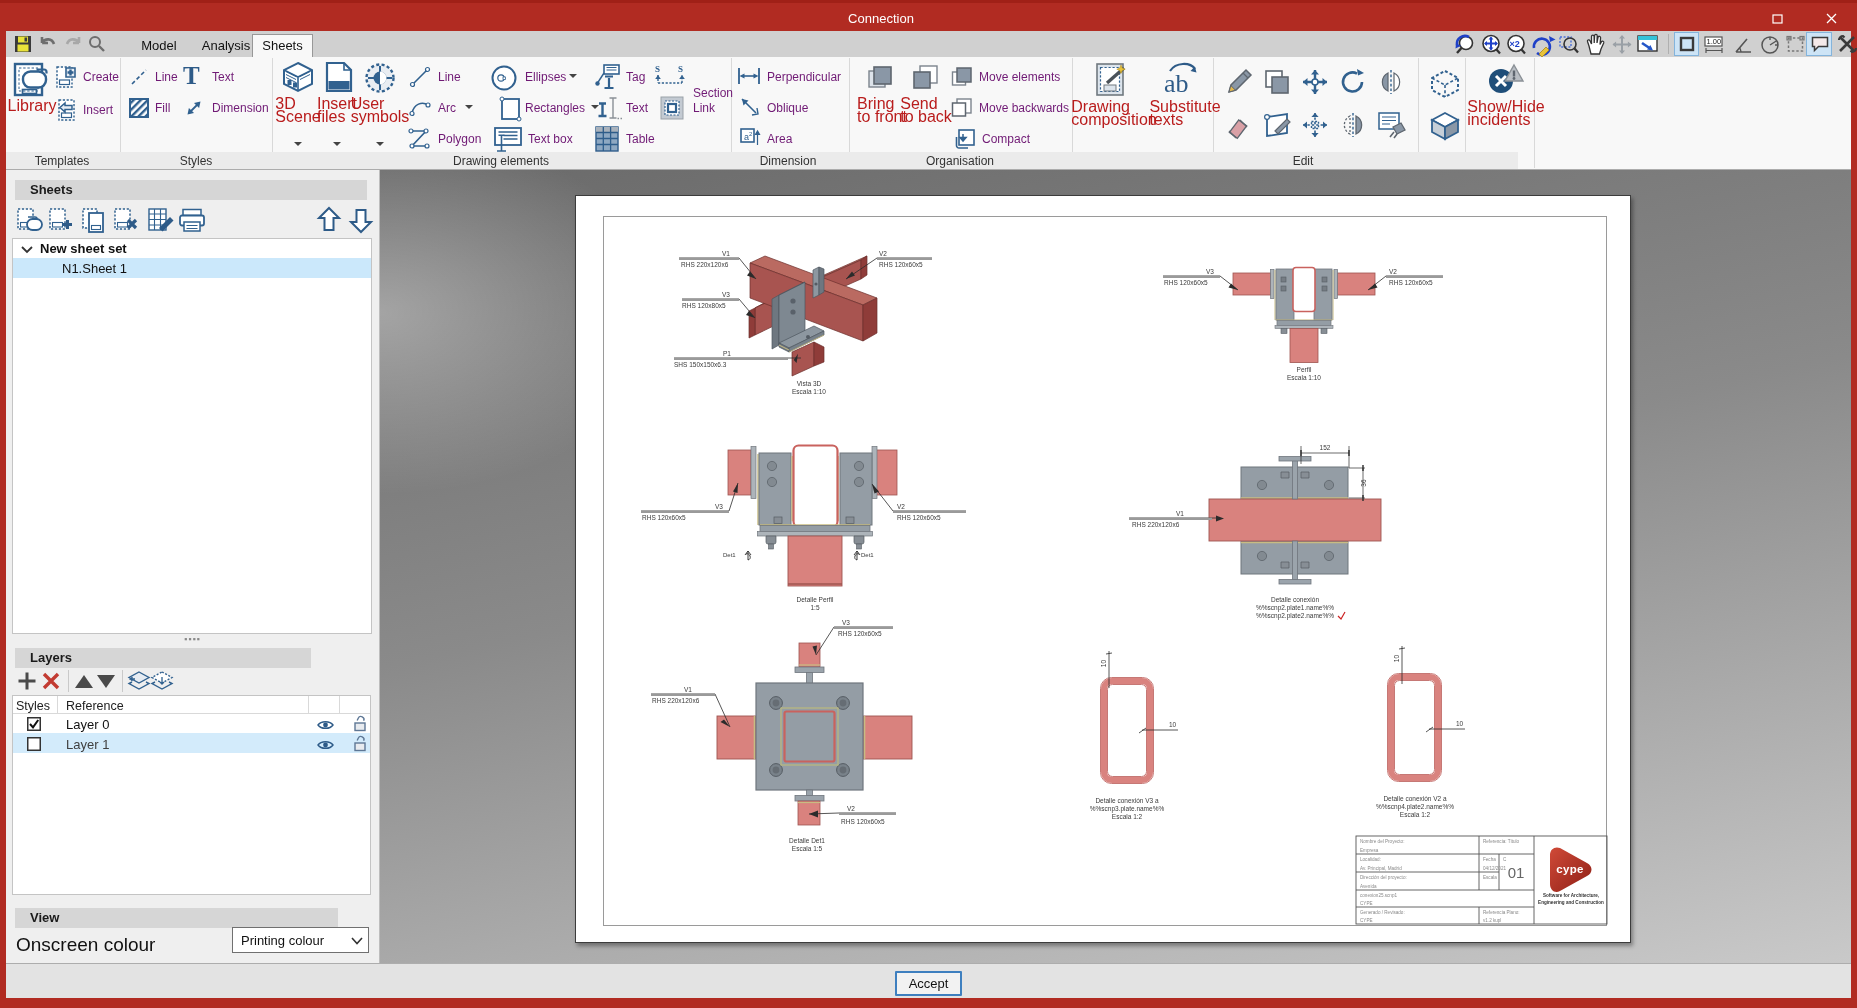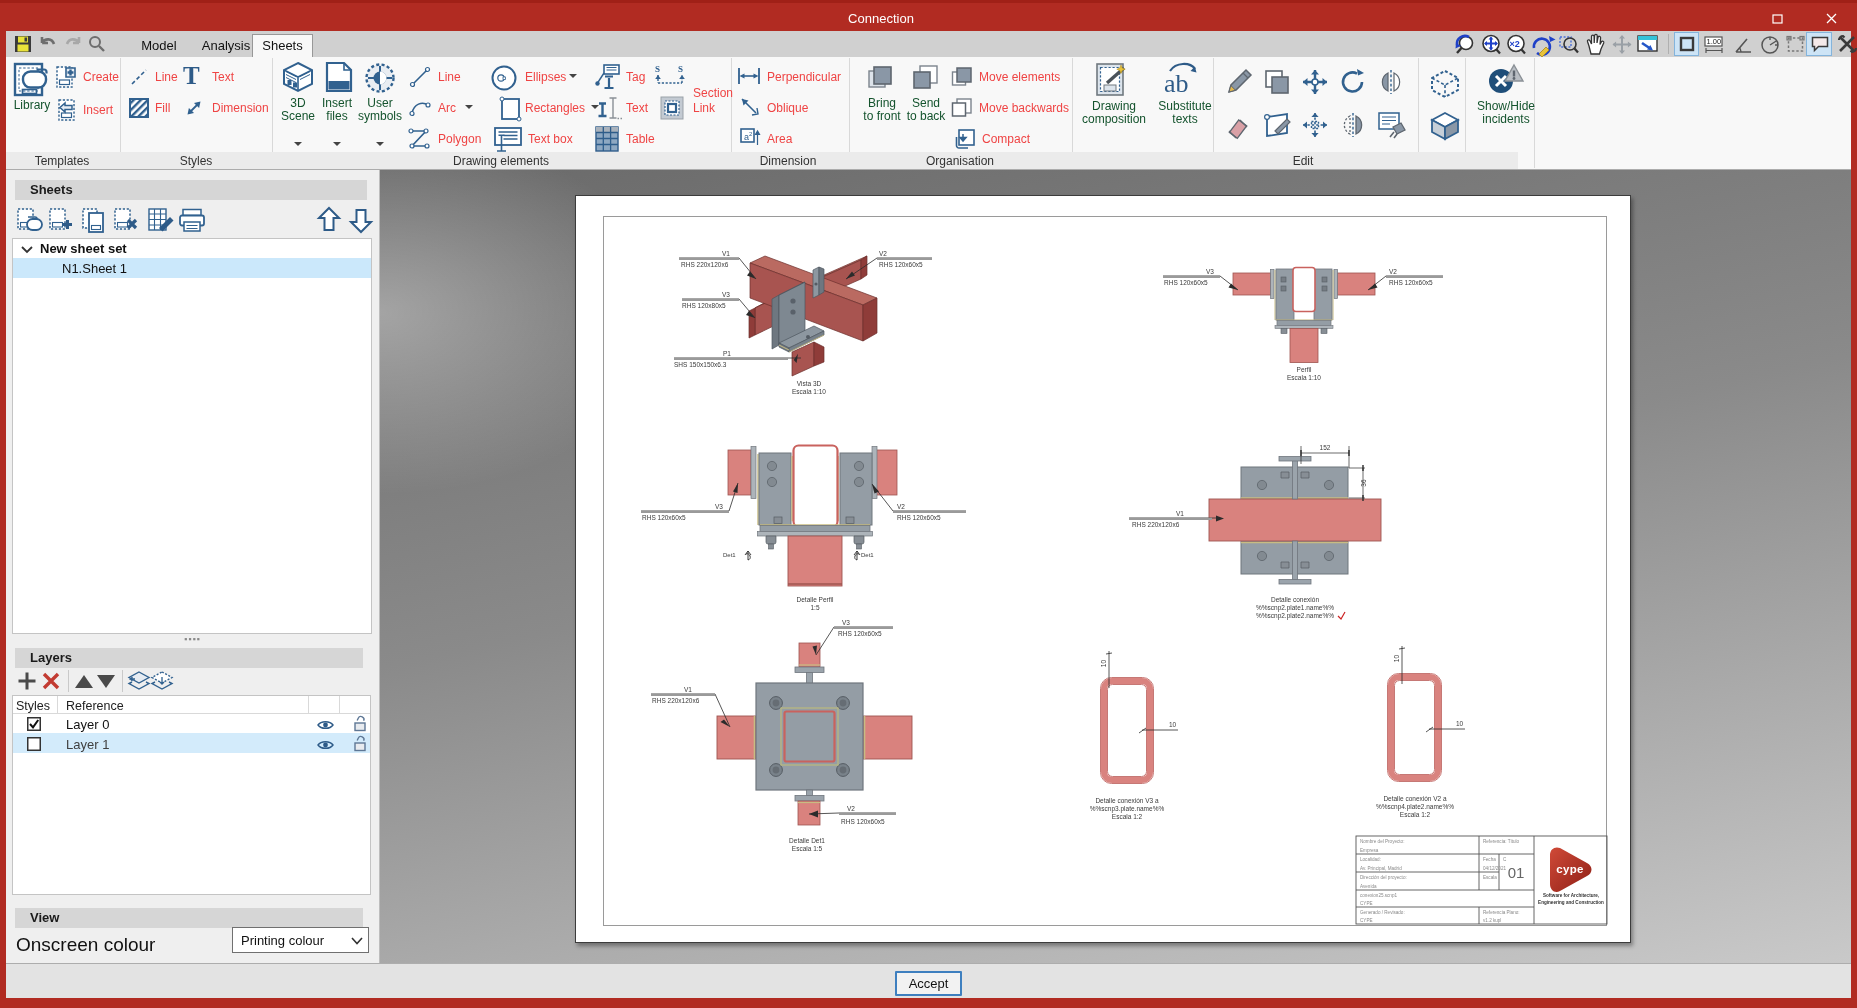--- a/index.html
+++ b/index.html
@@ -10,22 +10,22 @@
 #bL{left:0;top:31px;width:6px;height:977px;background:#B12B22}
 #bR{left:1851px;top:31px;width:6px;height:977px;background:#B12B22}
 #bB{left:0;top:998px;width:1857px;height:10px;background:#B12B22}
 #tabrow{left:6px;top:31px;width:1845px;height:26px;background:#D0D0D0}
 #ribbon{left:6px;top:57px;width:1845px;height:113px;background:#F8F8F8;border-bottom:1px solid #ACACAC}
 #glabels{left:6px;top:152px;width:1512px;height:17px;background:#EBEBEB}
 .glabel{position:absolute;top:2px;font-size:12px;color:#333;transform:translateX(-50%);white-space:nowrap}
 .gsep{position:absolute;top:1px;width:1px;height:110px;background:#D9D9D9}
 .tab{position:absolute;top:4px;height:22px;font-size:13px;color:#111;text-align:center;line-height:22px}
 .tab.active{background:#F8F8F8;border:1px solid #989898;border-bottom:none;top:3px;height:23px}
-.itxt{position:absolute;font-size:12px;color:#ef4444;white-space:nowrap}
-.b2txt{position:absolute;font-size:12px;color:#14532d;text-align:center;line-height:13px;transform:translateX(-50%);white-space:nowrap}
+.itxt{position:absolute;font-size:12px;color:#701a75;white-space:nowrap}
+.b2txt{position:absolute;font-size:16px;color:#b91c1c;line-height:13px;transform:translateX(-50%);white-space:nowrap}
 .darr{position:absolute;width:0;height:0;border-left:4px solid transparent;border-right:4px solid transparent;border-top:4px solid #444}
 #leftpanel{left:6px;top:170px;width:374px;height:793px;background:#EFEFEF;border-right:1px solid #BDBDBD}
 .phead{position:absolute;left:0;width:373px;height:20px;background:#D6D6D6;font-size:13px;font-weight:bold;color:#1a1a1a;padding-left:15px;line-height:20px}
 #canvas{left:380px;top:170px;width:1471px;height:793px;background:radial-gradient(ellipse 420px 260px at 0% 18%,rgba(255,255,255,0.35),rgba(255,255,255,0) 70%),linear-gradient(168deg,#6A6A6A 0%,#8A8A8A 45%,#C9C9C9 100%)}
 #sheettitle{position:absolute;left:0px;top:4px;width:1251px;text-align:right;font-size:16px;letter-spacing:1.1px;color:#141414}
 #sheet{position:absolute;left:195px;top:25px;width:1056px;height:748px;background:#fff;border:1px solid #3c3c3c;box-shadow:2px 3px 4px rgba(0,0,0,0.35)}
 #frame{position:absolute;left:27px;top:20px;width:1004px;height:710px;border:1px solid #9a9a9a}
 #bottombar{left:6px;top:963px;width:1845px;height:35px;background:#E3E3E3;border-top:1px solid #ADADAD}
 #accept{position:absolute;left:889px;top:7px;width:67px;height:25px;background:#F2F2F2;border:2px solid #3E7FBF;border-radius:1px;font-size:13px;color:#111;text-align:center;line-height:21px}
 svg{position:absolute;overflow:visible}
@@ -483,21 +483,21 @@
     <path d="M13 26 L23 16 h-5.5 V4 h-9 v12 H3 z" fill="#fff" stroke="#2E5B88" stroke-width="2"></path>
   </svg>
   <div style="position:absolute;left:6px;top:68px;width:360px;height:396px;background:#fff;border:1px solid #C4C4C4"></div>
   <svg style="left:14px;top:74px" width="14" height="12" viewBox="0 0 14 12">
       <path d="M2 3 L7 8 L12 3" fill="none" stroke="#333" stroke-width="1.8"></path>
     </svg>
   <div style="position:absolute;left:34px;top:71px;font-size:13px;font-weight:bold;color:#111">New sheet set</div>
   <div style="position:absolute;left:7px;top:88px;width:358px;height:20px;background:#CBE8FB"></div>
   <div style="position:absolute;left:56px;top:91px;font-size:13px;color:#111">N1.Sheet 1</div>
   <div style="position:absolute;left:178px;top:464px;font-size:9px;color:#888;letter-spacing:1px">▪▪▪▪</div>
-  <div class="phead" style="left:9px;top:478px;width:348px">Layers</div>
+  <div class="phead" style="left:9px;top:478px;width:296px">Layers</div>
   <svg style="left:10px;top:500px" width="22" height="22" viewBox="0 0 22 22">
       <path d="M11 2.5 v17 M2.5 11 h17" stroke="#4a4a4a" stroke-width="3"></path>
     </svg>
   <svg style="left:34px;top:500px" width="22" height="22" viewBox="0 0 22 22">
       <path d="M4 4 L18 18 M18 4 L4 18" stroke="#C23B32" stroke-width="3.4"></path>
     </svg>
   <div style="position:absolute;left:62px;top:500px;width:1px;height:22px;background:#C9C9C9"></div>
   <svg style="left:67px;top:503px" width="22" height="17" viewBox="0 0 22 17">
       <path d="M11 2 L20 15 H2 z" fill="#4a4a4a"></path>
     </svg>
@@ -543,21 +543,21 @@
     </svg>
   <div style="position:absolute;left:60px;top:567px;font-size:13px;color:#404040">Layer 1</div>
   <svg style="left:311px;top:569px" width="17" height="12" viewBox="0 0 17 12">
       <path d="M1 6 C4 1.6 13 1.6 16 6 C13 10.4 4 10.4 1 6 z" fill="none" stroke="#2E5B88" stroke-width="1.4"></path>
       <circle cx="8.5" cy="6" r="2.4" fill="#2E5B88"></circle>
     </svg>
   <svg style="left:347px;top:566px" width="14" height="16" viewBox="0 0 14 16">
       <rect x="2" y="7" width="10" height="7.5" fill="#E8EBEF" stroke="#5E7795" stroke-width="1.4"></rect>
       <path d="M4.5 7 V4.5 a3 3 0 0 1 6 0" fill="none" stroke="#5E7795" stroke-width="1.4" transform="rotate(25 10 5)"></path>
     </svg>
-  <div class="phead" style="left:9px;top:738px;width:348px">View</div>
+  <div class="phead" style="left:9px;top:738px;width:323px">View</div>
   <div style="position:absolute;left:10px;top:764px;font-size:19px;color:#111">Onscreen colour</div>
   <div style="position:absolute;left:226px;top:757px;width:137px;height:26px;background:#fff;border:1px solid #707070">
     <div style="position:absolute;left:8px;top:5px;font-size:13px;color:#111">Printing colour</div>
     <svg style="left:118px;top:9px" width="12" height="8" viewBox="0 0 12 8">
         <path d="M1 1 L6 6.5 L11 1" fill="none" stroke="#333" stroke-width="1.6"></path>
       </svg>
   </div>
 </div>
 
 <div class="a" id="canvas">

